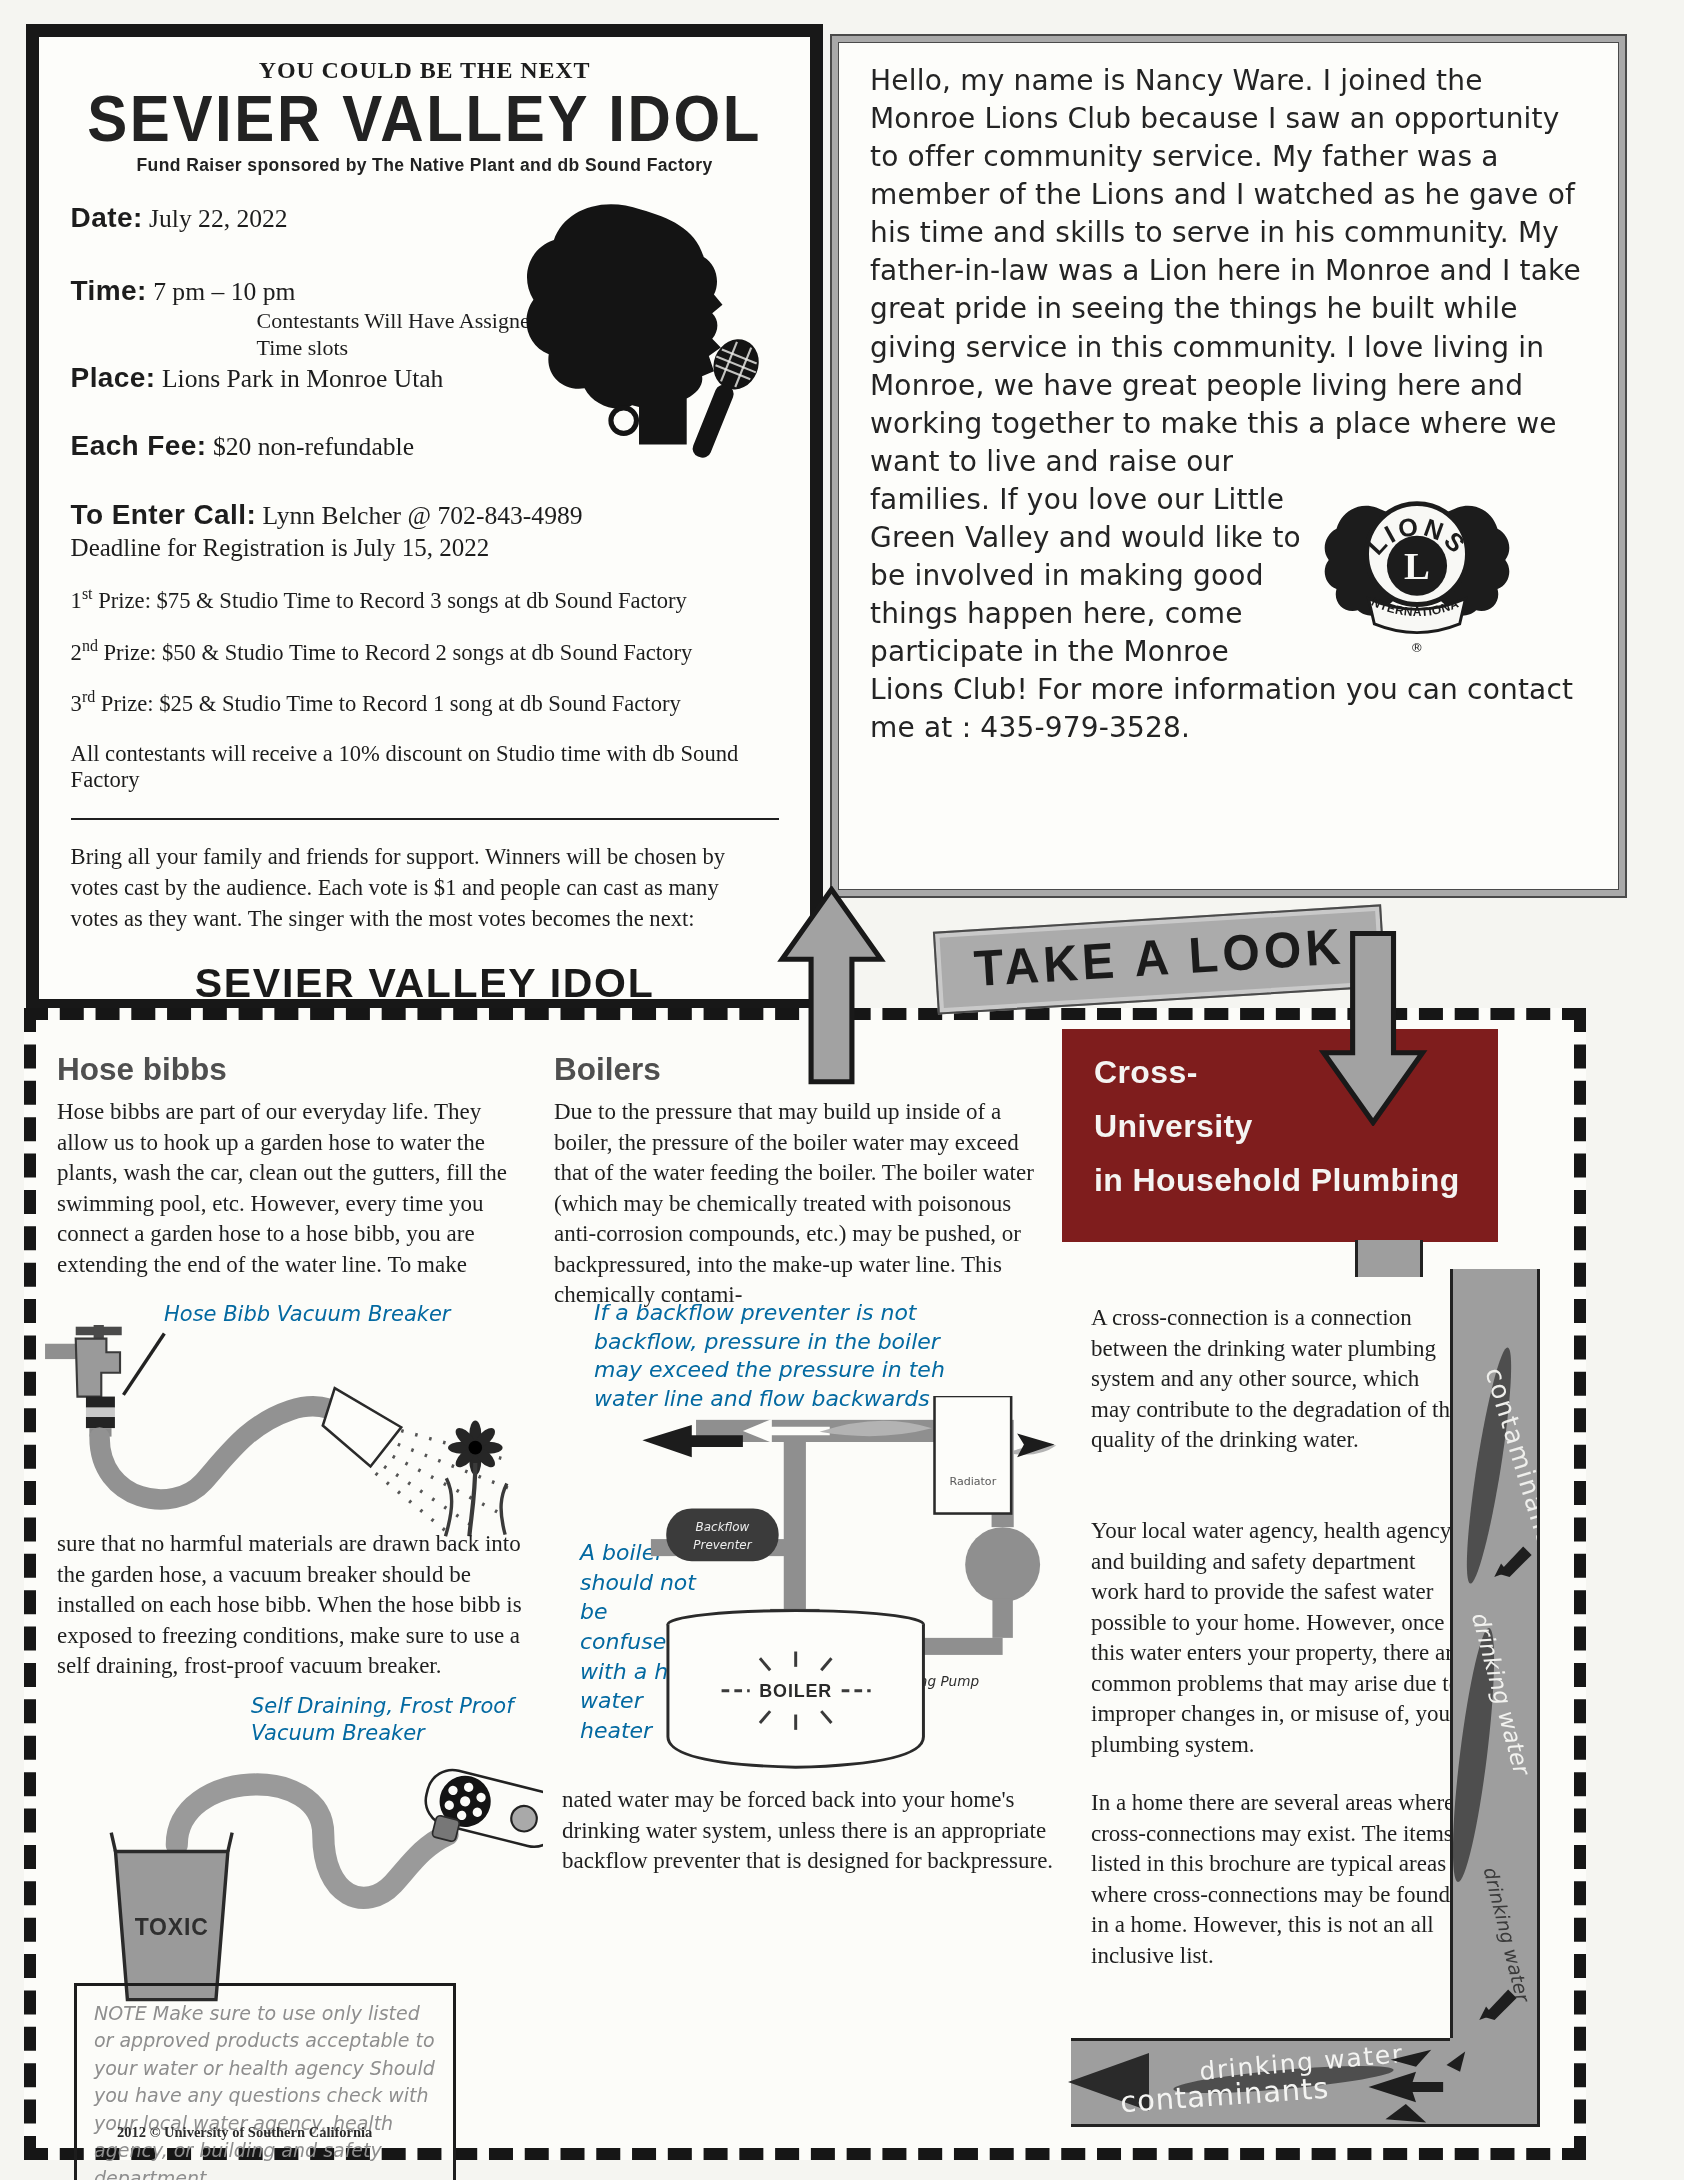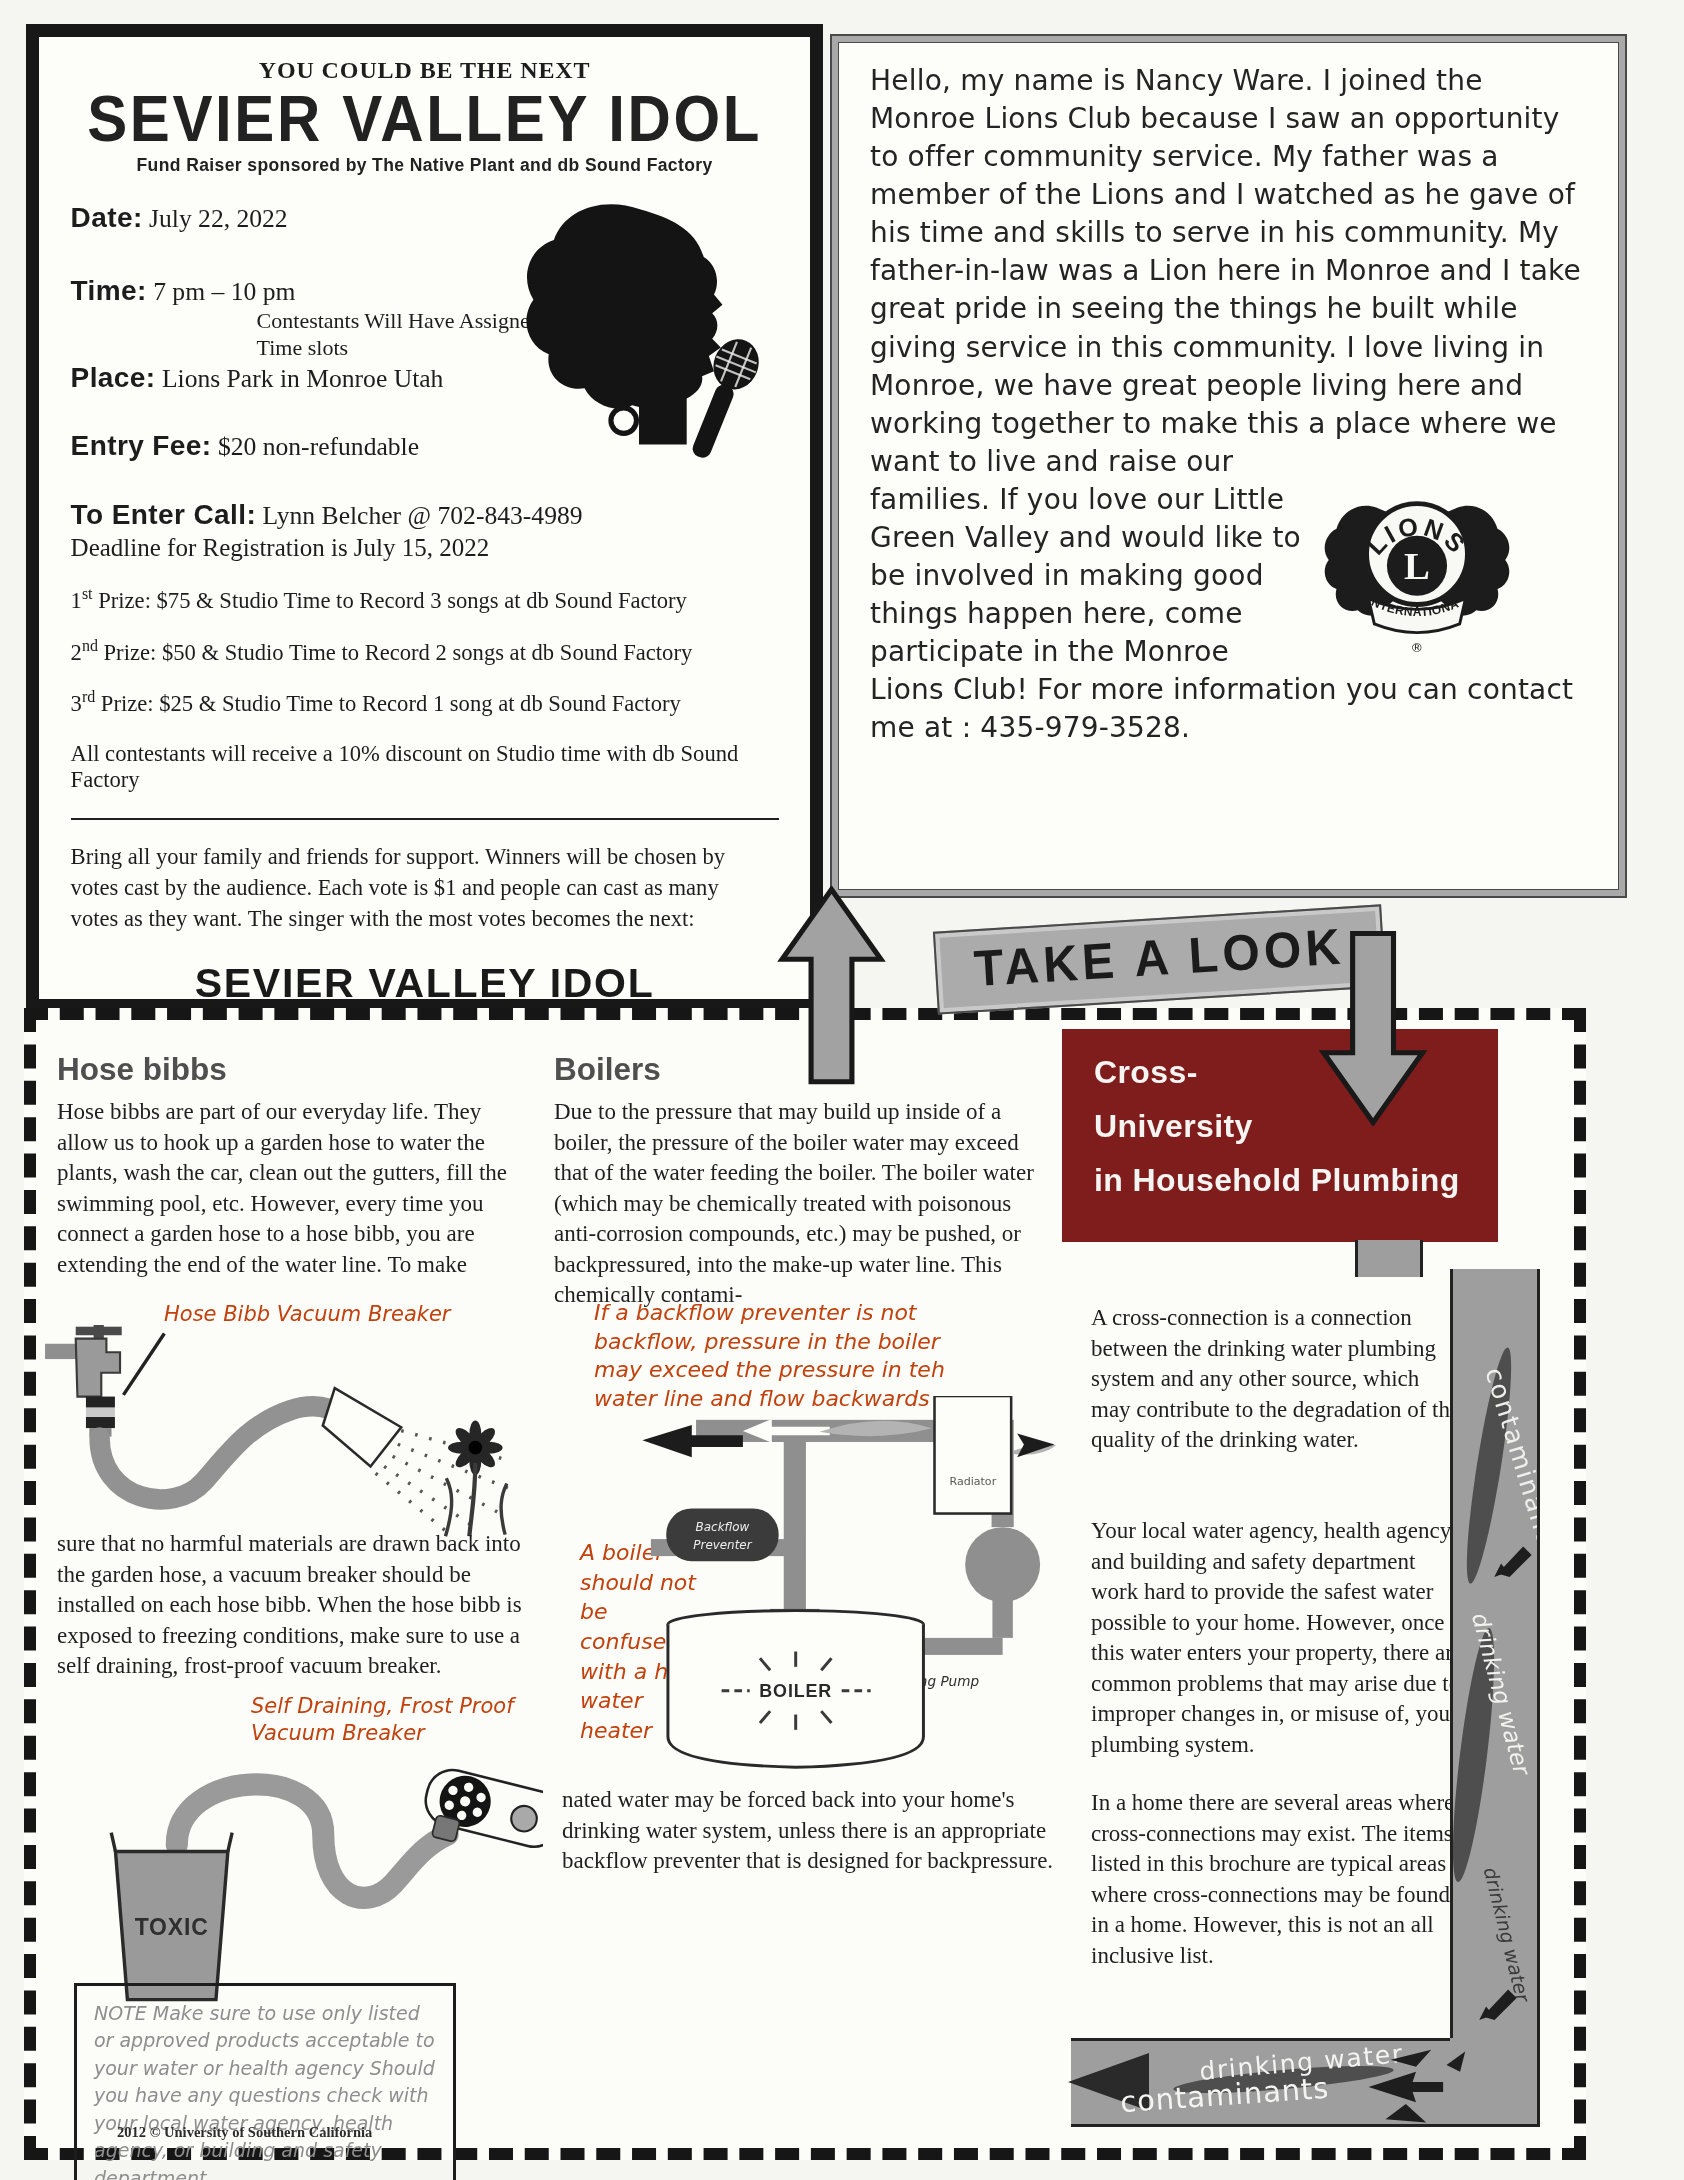--- a/index.html
+++ b/index.html
@@ -42,21 +42,21 @@
   #banner { left:935px; top:918px; transform:rotate(-3.5deg); z-index:5;
             background:#ababab; border:2.6px solid #4a4a4a; box-shadow:inset 0 0 0 4.3px #c9c9c9;
             padding:10.2px 37px 13.6px 37px; }
   #banner .txt { font-size:48px; letter-spacing:4.3px; color:#1b1b1b; transform:scaleY(1.05); }
 
   
   #brochure { left:24px; top:1008px; width:1562px; height:1152px; border:12.8px dashed #161616;
               background:#fcfcf9; }
   .bro-h { font-family:"Liberation Sans", sans-serif; font-weight:800; font-size:31.5px; color:#4f4f4f; }
   .bro-p { font-size:23px; line-height:1.33; color:#1f1f1f; }
-  .cap { font-family:"DejaVu Sans", sans-serif; font-style:italic; font-size:21px; color:#c2410c; line-height:1.3; }
+  .cap { font-family:"DejaVu Sans", sans-serif; font-style:italic; font-size:21px; color:#0369a1; line-height:1.3; }
   #note-box { left:38px; top:963px; width:382px; border:3.4px solid #1d1d1d; padding:13.6px 17px;
               font-family:"DejaVu Sans", sans-serif; font-style:italic; font-size:19px;
               color:#8e8e8e; line-height:1.45; }
   .copyright { left:81px; top:1104px; font-size:14.5px; font-weight:bold; color:#2c2c2c; }
 
   #cross-box { left:1026px; top:8.5px; width:436px; height:213px; background:#7f1d1d; padding:25.6px 0 0 32px; }
   #cross-box div { font-family:"Liberation Sans", sans-serif; font-weight:800; font-size:32px;
                    color:#f4f4f2; margin-bottom:17px; letter-spacing:0.4px; }
   .pipe-stub { left:1319px; top:220px; width:68px; height:37px; background:#9e9e9e;
                border-left:3.4px solid #222; border-right:3.4px solid #222; }
@@ -92,21 +92,21 @@
     <div class="fl-note">
       <div>Contestants Will Have Assigned</div>
       <div>Time slots</div>
     </div>
   </div>
   <div class="fl-row" style="margin-top:0px;">
     <span class="fl-label deco">Place:</span>
     <span class="serif">Lions Park in Monroe Utah</span>
   </div>
   <div class="fl-row" style="margin-top:36px;">
-    <span class="fl-label deco">Entry Fee:</span>
+    <span class="fl-label deco">Each Fee:</span>
     <span class="serif">$20 non-refundable</span>
   </div>
   <div class="fl-row" style="margin-top:37px;">
     <span class="fl-label deco">To Enter Call:</span>
     <span class="serif">Lynn Belcher @ 702-843-4989</span>
     <div class="fl-deadline serif">Deadline for Registration is July 15, 2022</div>
   </div>
 
   <div class="fl-prize serif"><span>1</span><sup>st</sup><span> Prize: $75 &amp; Studio Time to Record 3 songs at db Sound Factory</span></div>
   <div class="fl-prize serif"><span>2</span><sup>nd</sup><span> Prize: $50 &amp; Studio Time to Record 2 songs at db Sound Factory</span></div>

